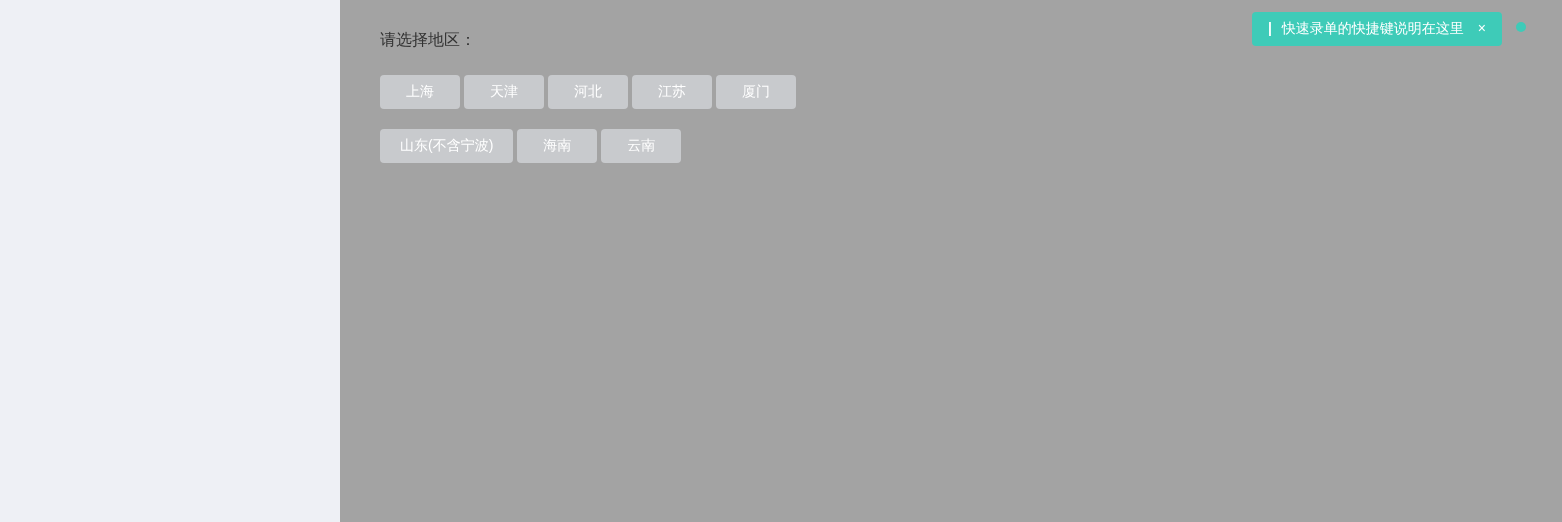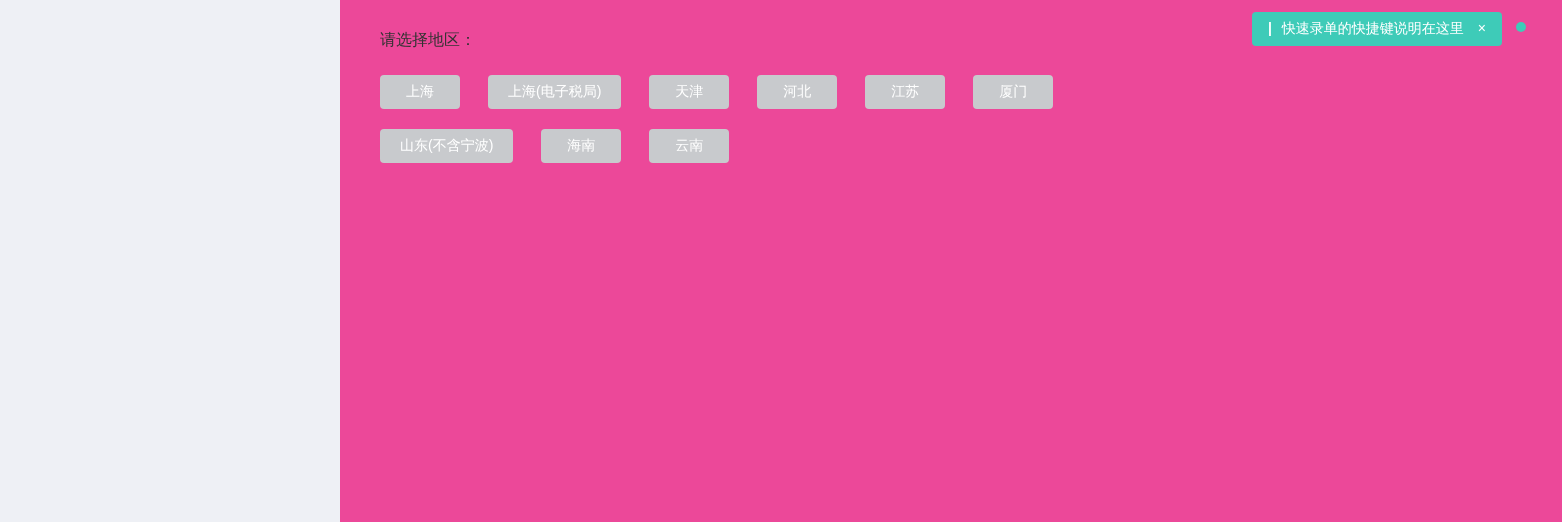--- a/index.html
+++ b/index.html
@@ -25,35 +25,35 @@
       height: 522px;
       background: #eef0f5;
     }
 
     .main-content {
       position: absolute;
       left: 340px;
       top: 0;
       right: 0;
       bottom: 0;
-      background: #ec4899;
+      background: #a3a3a3;
       padding: 30px 40px;
     }
 
     .page-title {
       font-size: 16px;
       color: #333;
       margin-bottom: 24px;
       font-weight: normal;
     }
 
     .region-buttons-row {
       display: flex;
       flex-wrap: nowrap;
-      gap: 28px;
+      gap: 4px;
       margin-bottom: 12px;
       align-items: center;
       margin-top: 20px;
     }
 
     .region-btn {
       background: #c8cacd;
       color: #ffffff;
       border: none;
       border-radius: 4px;
@@ -108,21 +108,20 @@
 <body>
 
 <div class="left-sidebar"></div>
 
 <div class="main-content">
 
   <div class="page-title">请选择地区：</div>
 
   <div class="region-buttons-row">
     <button class="region-btn">上海</button>
-    <button class="region-btn">上海(电子税局)</button>
     <button class="region-btn">天津</button>
     <button class="region-btn">河北</button>
     <button class="region-btn">江苏</button>
     <button class="region-btn">厦门</button>
   </div>
 
   <div class="region-buttons-row">
     <button class="region-btn">山东(不含宁波)</button>
     <button class="region-btn">海南</button>
     <button class="region-btn">云南</button>

